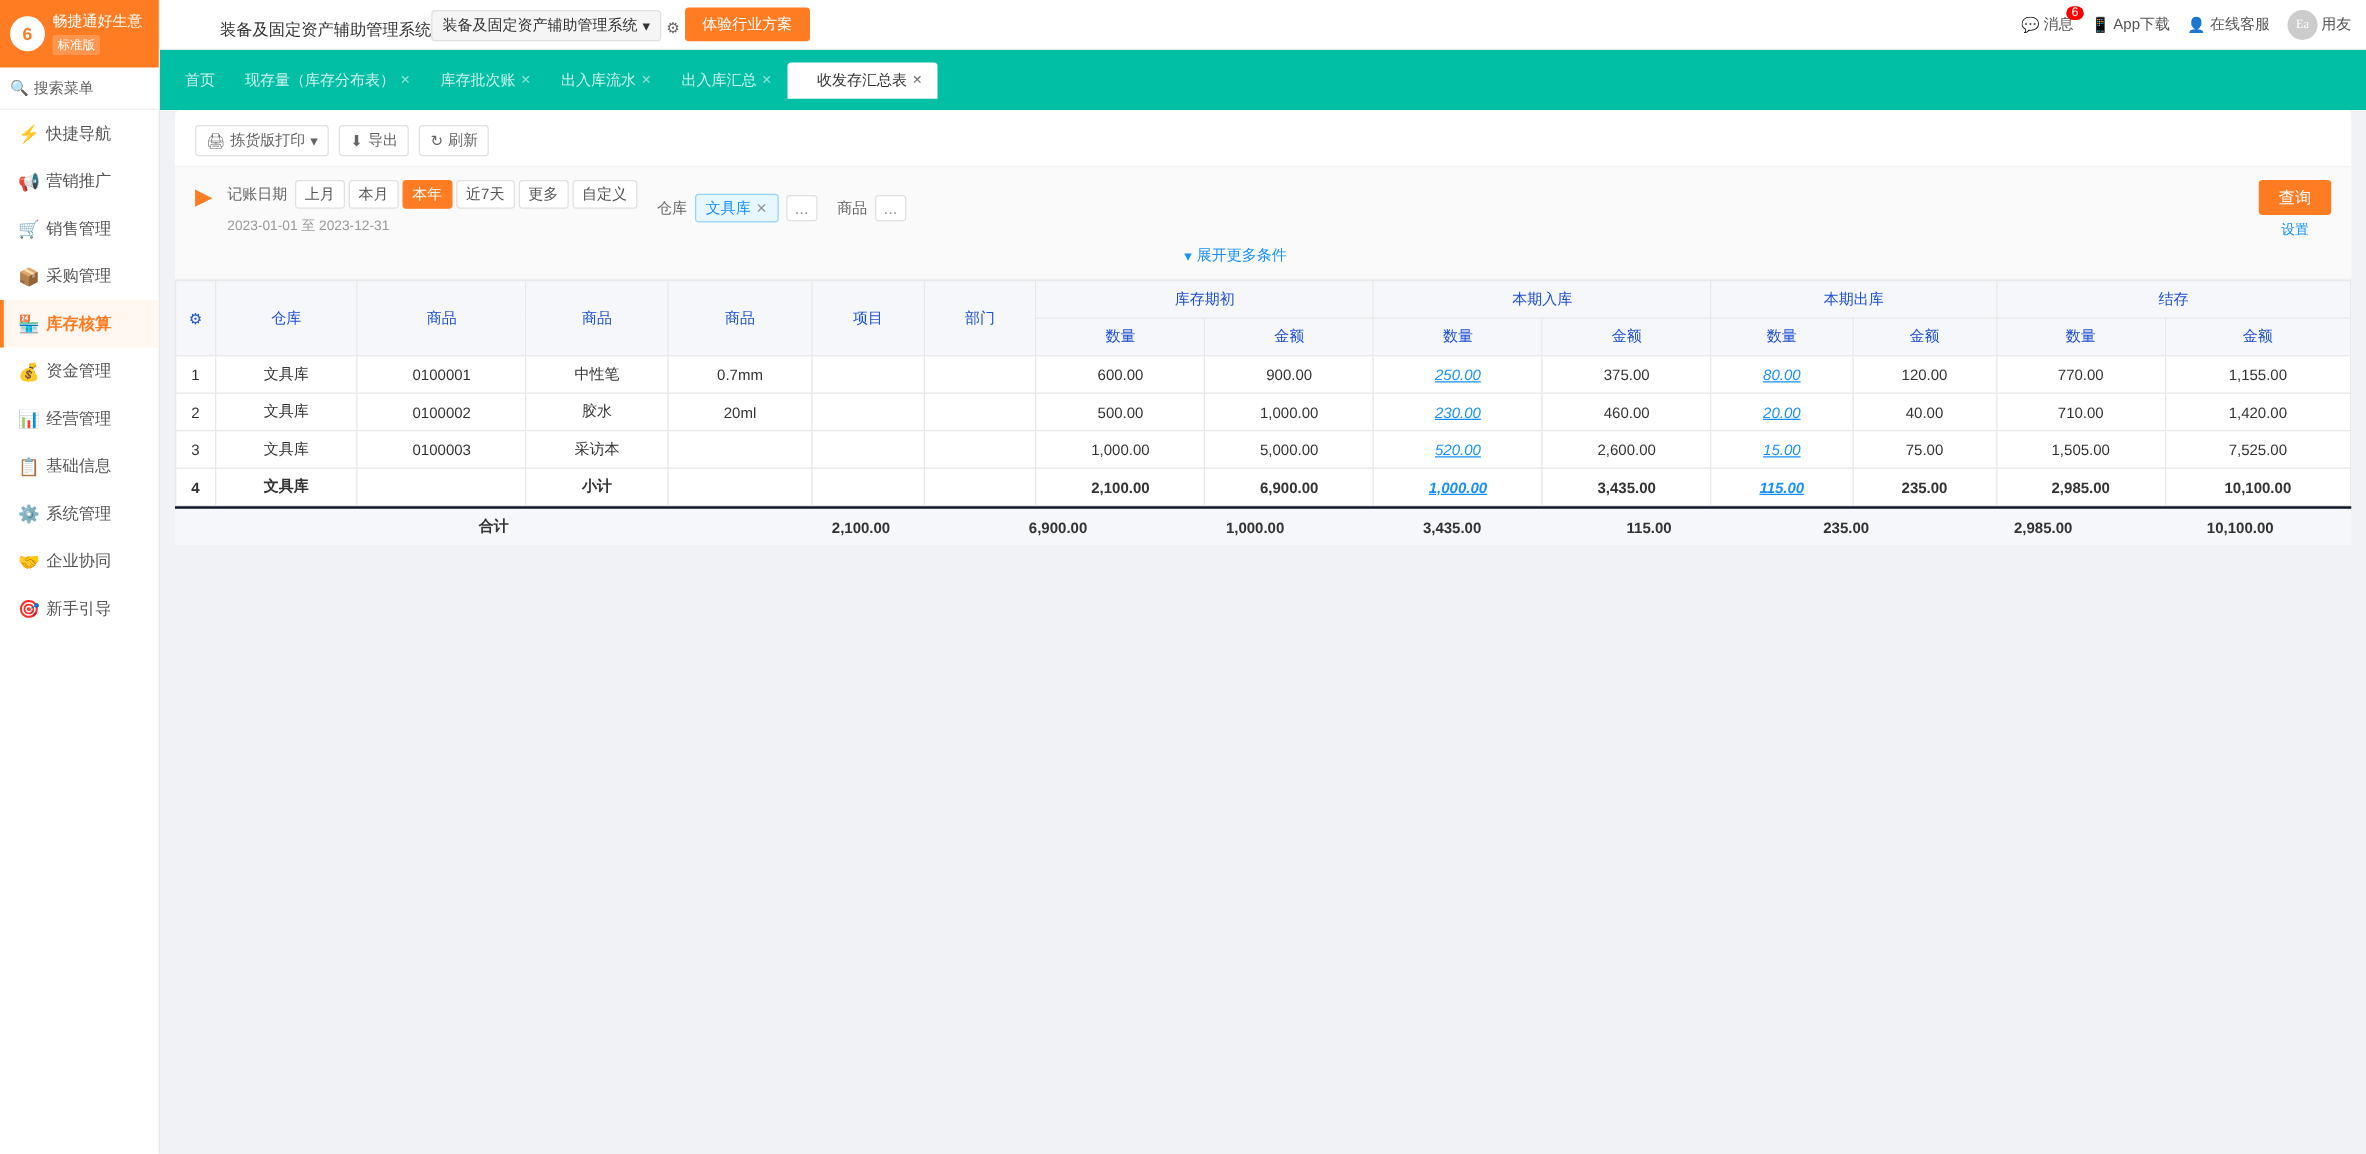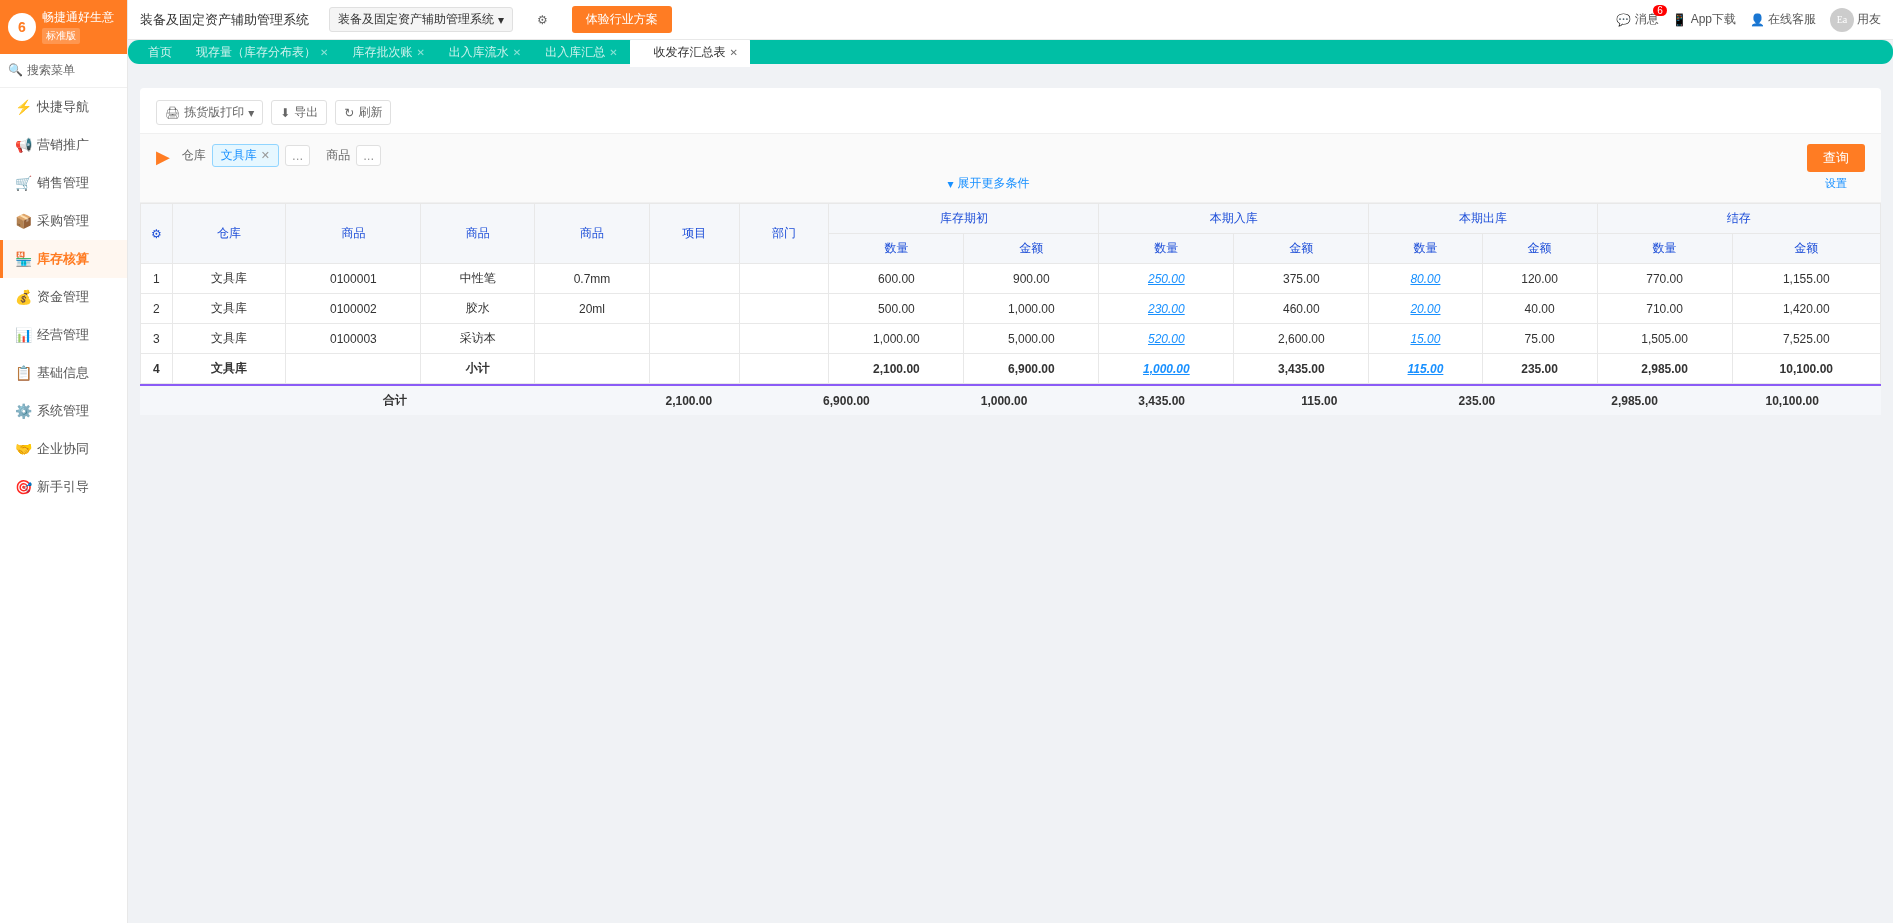--- a/index.html
+++ b/index.html
@@ -33,37 +33,36 @@
     }
     .nav-item.active { background: #fff7f0; color: #ff7c23; border-left-color: #ff7c23; font-weight: bold; }
     .nav-icon { font-size: 14px; width: 16px; text-align: center; }
 
     
     .topbar {
       position: fixed; left: 128px; top: 0; right: 0; height: 40px;
       background: #fff; border-bottom: 1px solid #e8e8e8; z-index: 99;
       display: flex; align-items: center; justify-content: space-between; padding: 0 12px;
     }
-    .topbar-left { display: flex; align-items: center; gap: 20px; }
+    .topbar-left { display: flex; align-items: flex-end; gap: 0; margin-left: 36px; }
     .sys-title { font-size: 13px; color: #333; }
     .sys-dropdown { background: #f5f5f5; border: 1px solid #e0e0e0; border-radius: 3px; padding: 3px 8px; cursor: pointer; font-size: 12px; display: flex; align-items: center; gap: 4px; }
     .gear-btn { cursor: pointer; color: #666; padding: 4px; }
     .trial-btn { background: #ff7c23; color: #fff; border: none; padding: 5px 14px; border-radius: 3px; cursor: pointer; font-size: 12px; }
     .topbar-right { display: flex; align-items: center; gap: 14px; font-size: 12px; color: #555; }
     .msg-badge { position: relative; cursor: pointer; }
     .badge { position: absolute; top: -6px; right: -8px; background: #f00; color: #fff; font-size: 10px; padding: 0 4px; border-radius: 8px; }
     .topbar-btn { cursor: pointer; display: flex; align-items: center; gap: 3px; }
     .user-avatar { width: 24px; height: 24px; background: #ccc; border-radius: 50%; display: flex; align-items: center; justify-content: center; font-size: 10px; color: #fff; font-family: Liberation Serif, serif; }
 
     
     .tabs-bar {
-      position: fixed; left: 128px; top: 40px; right: 0; height: 24px;
+      position: fixed; left: 128px; top: 40px; right: 0; height: 48px;
       background: #00bfa5; display: flex; align-items: center; z-index: 98;
       padding: 0 8px;
-      border-radius: 11px;
     }
     .tab-item {
       display: flex; align-items: center; gap: 4px; padding: 6px 12px;
       color: rgba(255,255,255,0.8); cursor: pointer; font-size: 12px; white-space: nowrap;
       border-radius: 3px 3px 0 0;
     }
     .tab-item.active { background: #fff; color: #333; padding-left: 24px; }
     .tab-close { font-size: 10px; cursor: pointer; opacity: 0.7; }
 
     
@@ -249,20 +248,34 @@
           <span>刷新</span>
         </button>
       </div>
     </div>
 
     <div style="display:flex; align-items:flex-start; padding: 10px 16px; background:#fafafa; border-bottom:1px solid #f0f0f0; gap:12px;">
       <div style="color:#ff7c23; font-size:18px; cursor:pointer; margin-top:2px;">▶</div>
       <div style="flex:1;">
         <div style="display:flex; align-items:center; gap:16px; flex-wrap:wrap;">
 
+          <div style="display:flex; align-items:flex-start; gap:6px; flex-direction:column;">
+            <div style="display:flex; align-items:center; gap:6px;">
+              <span style="color:#666; font-size:12px;">记账日期</span>
+              <div style="display:flex; gap:3px;">
+                <button class="date-btn">上月</button>
+                <button class="date-btn">本月</button>
+                <button class="date-btn active">本年</button>
+                <button class="date-btn">近7天</button>
+                <button class="date-btn">更多</button>
+                <button class="date-btn">自定义</button>
+              </div>
+            </div>
+            <span style="font-size:11px; color:#999;">2023-01-01 至 2023-12-31</span>
+          </div>
 
           <div style="display:flex; align-items:center; gap:6px;">
             <span style="color:#666; font-size:12px;">仓库</span>
             <div class="warehouse-tag">
               <span>文具库</span>
               <span class="remove">✕</span>
             </div>
             <button class="ellipsis-btn">...</button>
           </div>
 
@@ -379,21 +392,21 @@
     <td>3,435.00</td>
     <td><span class="underline">115.00</span></td>
     <td>235.00</td>
     <td>2,985.00</td>
     <td>10,100.00</td>
   </tr>
           </tbody>
       </table>
     </div>
 
-    <div style="background:#f5f7fa; border-top:2px solid #8b5cf6; display:flex; align-items:center; padding:6px 10px; font-size:12px; font-weight:bold;">
+    <div style="background:#f5f7fa; border-top:2px solid #0f172a; display:flex; align-items:center; padding:6px 10px; font-size:12px; font-weight:bold;">
       <div style="display:flex; align-items:center; min-width:460px;">
         <span style="width:30px; display:inline-block;"></span>
         <span style="flex:1; text-align:center;">合计</span>
       </div>
       <div style="display:flex; flex:1; text-align:center;">
         <span style="flex:1;">2,100.00</span>
         <span style="flex:1;">6,900.00</span>
         <span style="flex:1;">1,000.00</span>
         <span style="flex:1;">3,435.00</span>
         <span style="flex:1;">115.00</span>

